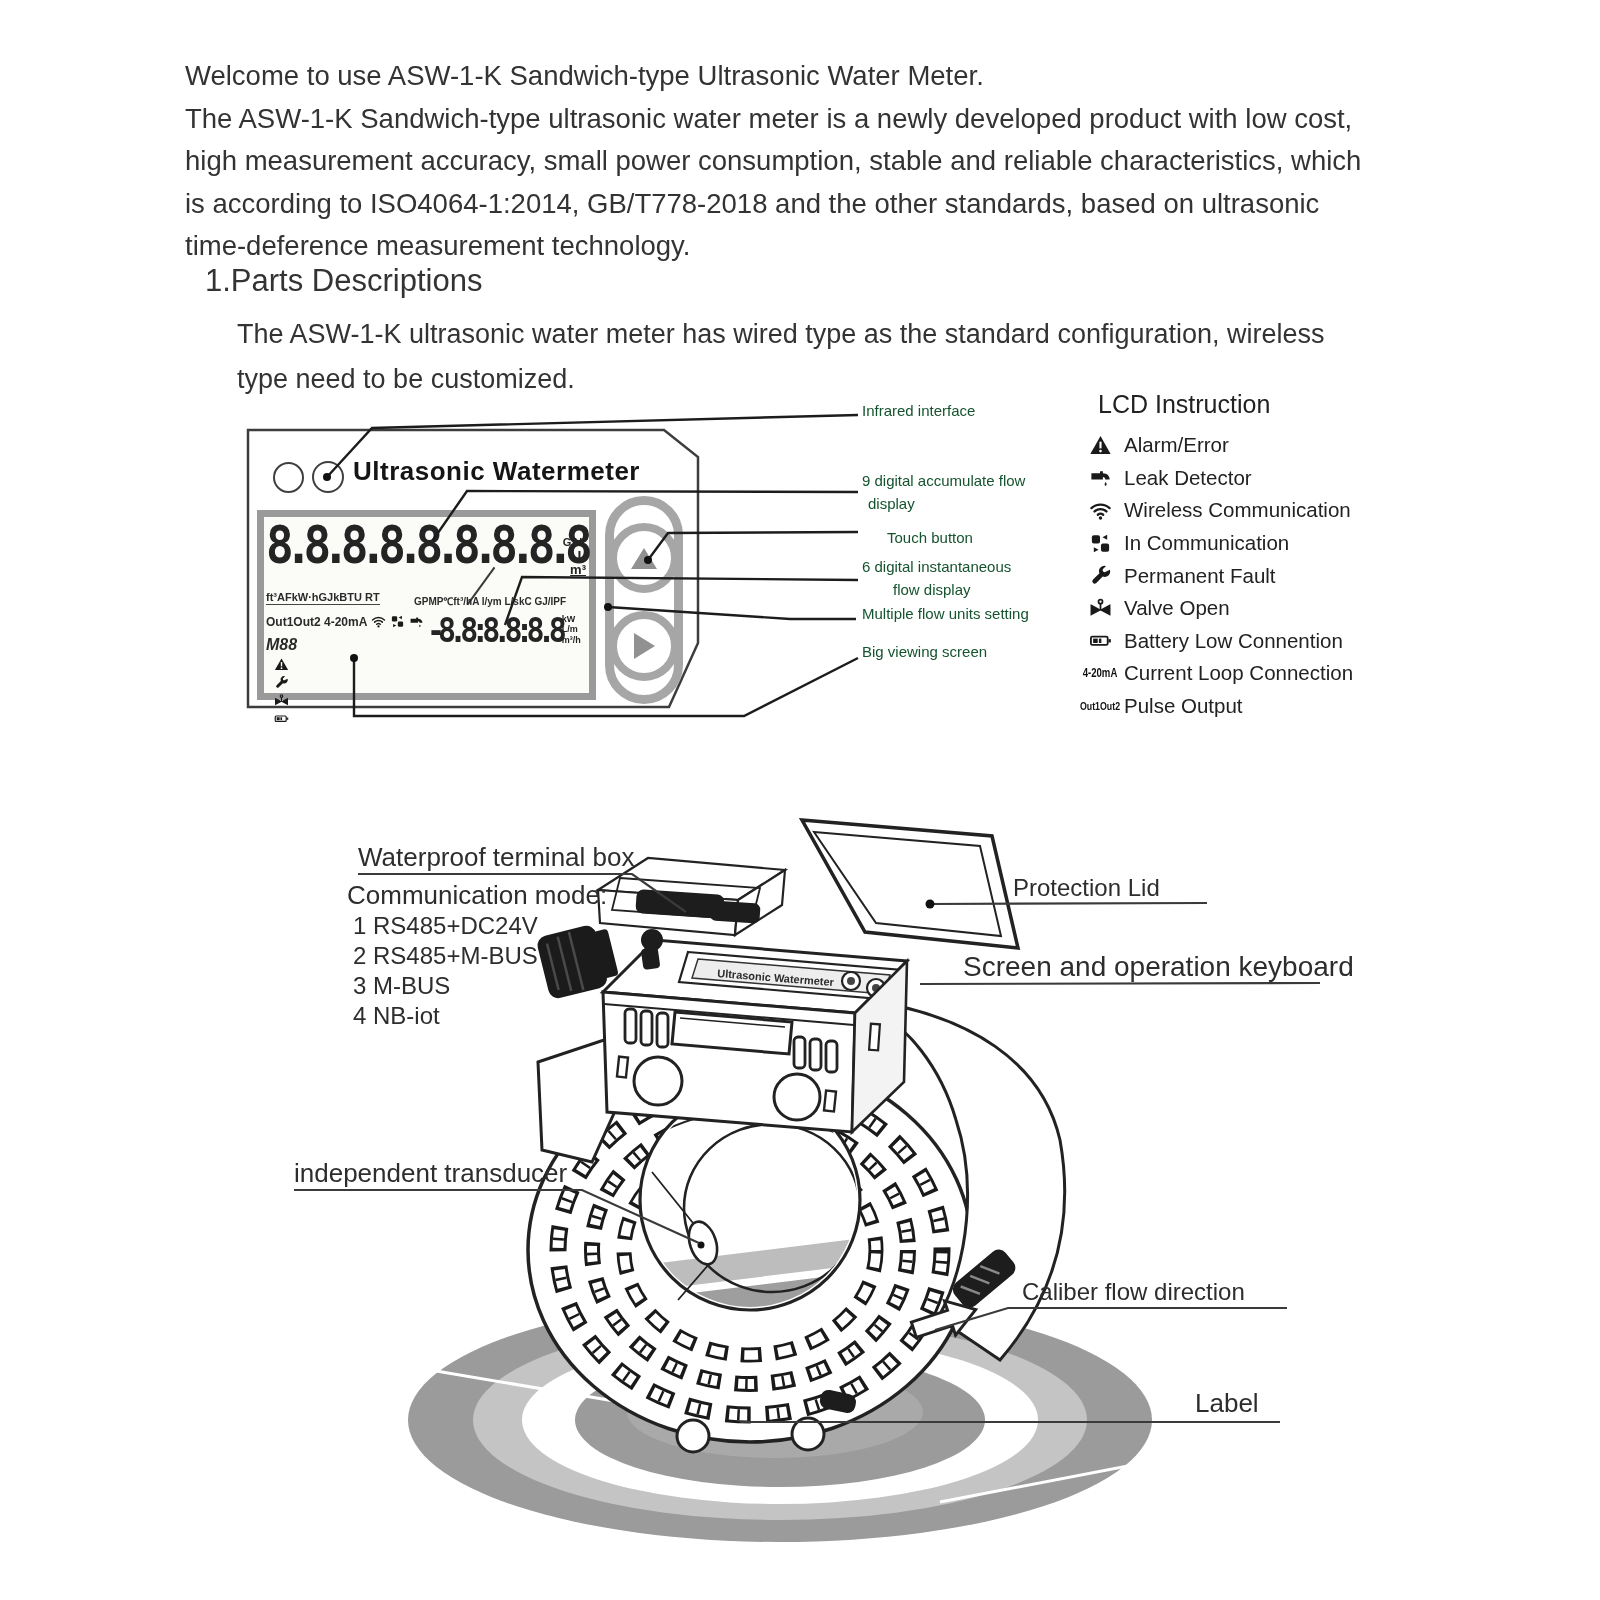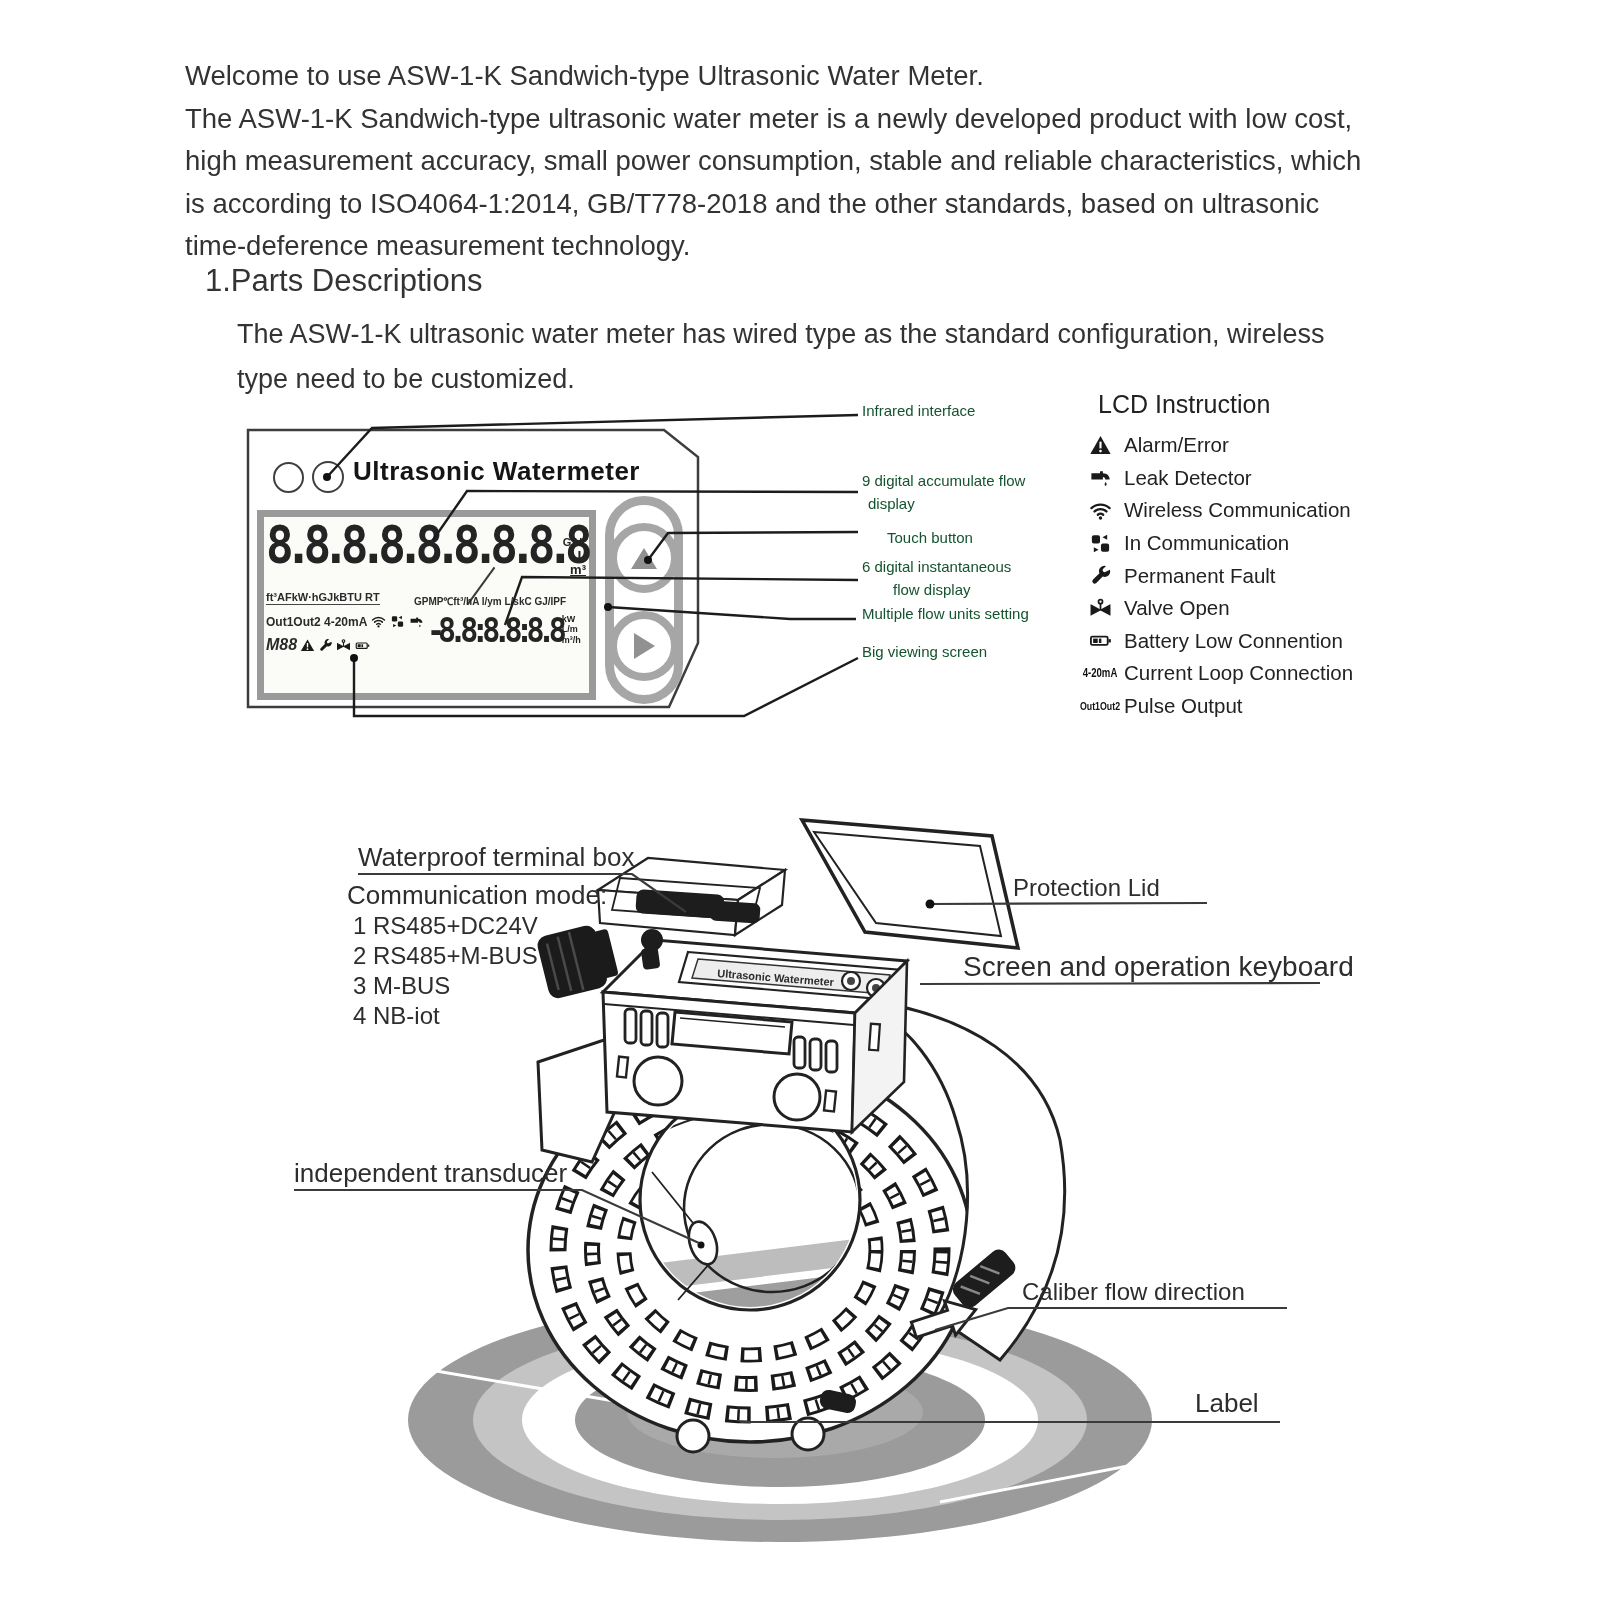--- a/index.html
+++ b/index.html
@@ -19,21 +19,21 @@
        background:#fbfbf8;box-sizing:border-box;}
   .seg{font-family:"DejaVu Sans Mono",monospace;font-weight:bold;color:#242424;}
   #big-digits{left:2px;top:-2px;font-size:46px;letter-spacing:-9px;transform:scaleY(1.12);transform-origin:top left;}
   #big-units{right:3px;top:20px;text-align:right;font-weight:bold;color:#242424;line-height:1.05;}
   #big-units .u1{font-size:11px;} #big-units .u2{font-size:14px;} #big-units .u3{font-size:13px;text-decoration:underline;}
   #seg-left{left:2px;top:74px;font-size:11px;font-weight:bold;color:#2a2a2a;border-bottom:1.5px solid #444;padding-bottom:1px;}
   #seg-right{left:150px;top:77px;font-size:10.5px;font-weight:bold;color:#2a2a2a;transform:scaleX(.95);transform-origin:left;}
   #lcd-divider{left:216px;top:46px;height:46px;border-left:2px solid #3a3a3a;transform:rotate(36deg);}
   .lcd-row{display:flex;align-items:center;gap:4px;}
   #out-row{left:2px;top:97px;font-size:12px;font-weight:bold;color:#2a2a2a;}
-  #m-row{left:2px;top:119px;font-size:16px;font-weight:bold;font-style:italic;color:#2a2a2a;gap:3px;}
+  #m-row{left:2px;top:119px;font-size:16px;font-weight:bold;font-style:italic;color:#2a2a2a;gap:3px;flex-direction:column;}
   #small-display{left:163px;top:94px;display:flex;align-items:flex-start;}
   #small-digits{font-size:30px;letter-spacing:-7px;transform:scaleY(1.1);transform-origin:top left;}
   #small-units{font-size:9px;font-weight:bold;line-height:1.15;color:#242424;margin-left:2px;margin-top:3px;}
   .mi{width:15px;height:15px;flex:0 0 auto;}
   
   #capsule{left:365px;top:96px;width:78px;height:208px;border:9px solid #a6a6a6;border-radius:44px;
            background:#fff;box-sizing:border-box;}
   .rbtn{position:absolute;width:54px;height:54px;border:8px solid #a6a6a6;border-radius:50%;
         background:#fff;box-sizing:content-box;display:flex;align-items:center;justify-content:center;}
   #btn-up{left:-5px;top:18px;} #btn-fwd{left:-5px;top:106px;}

